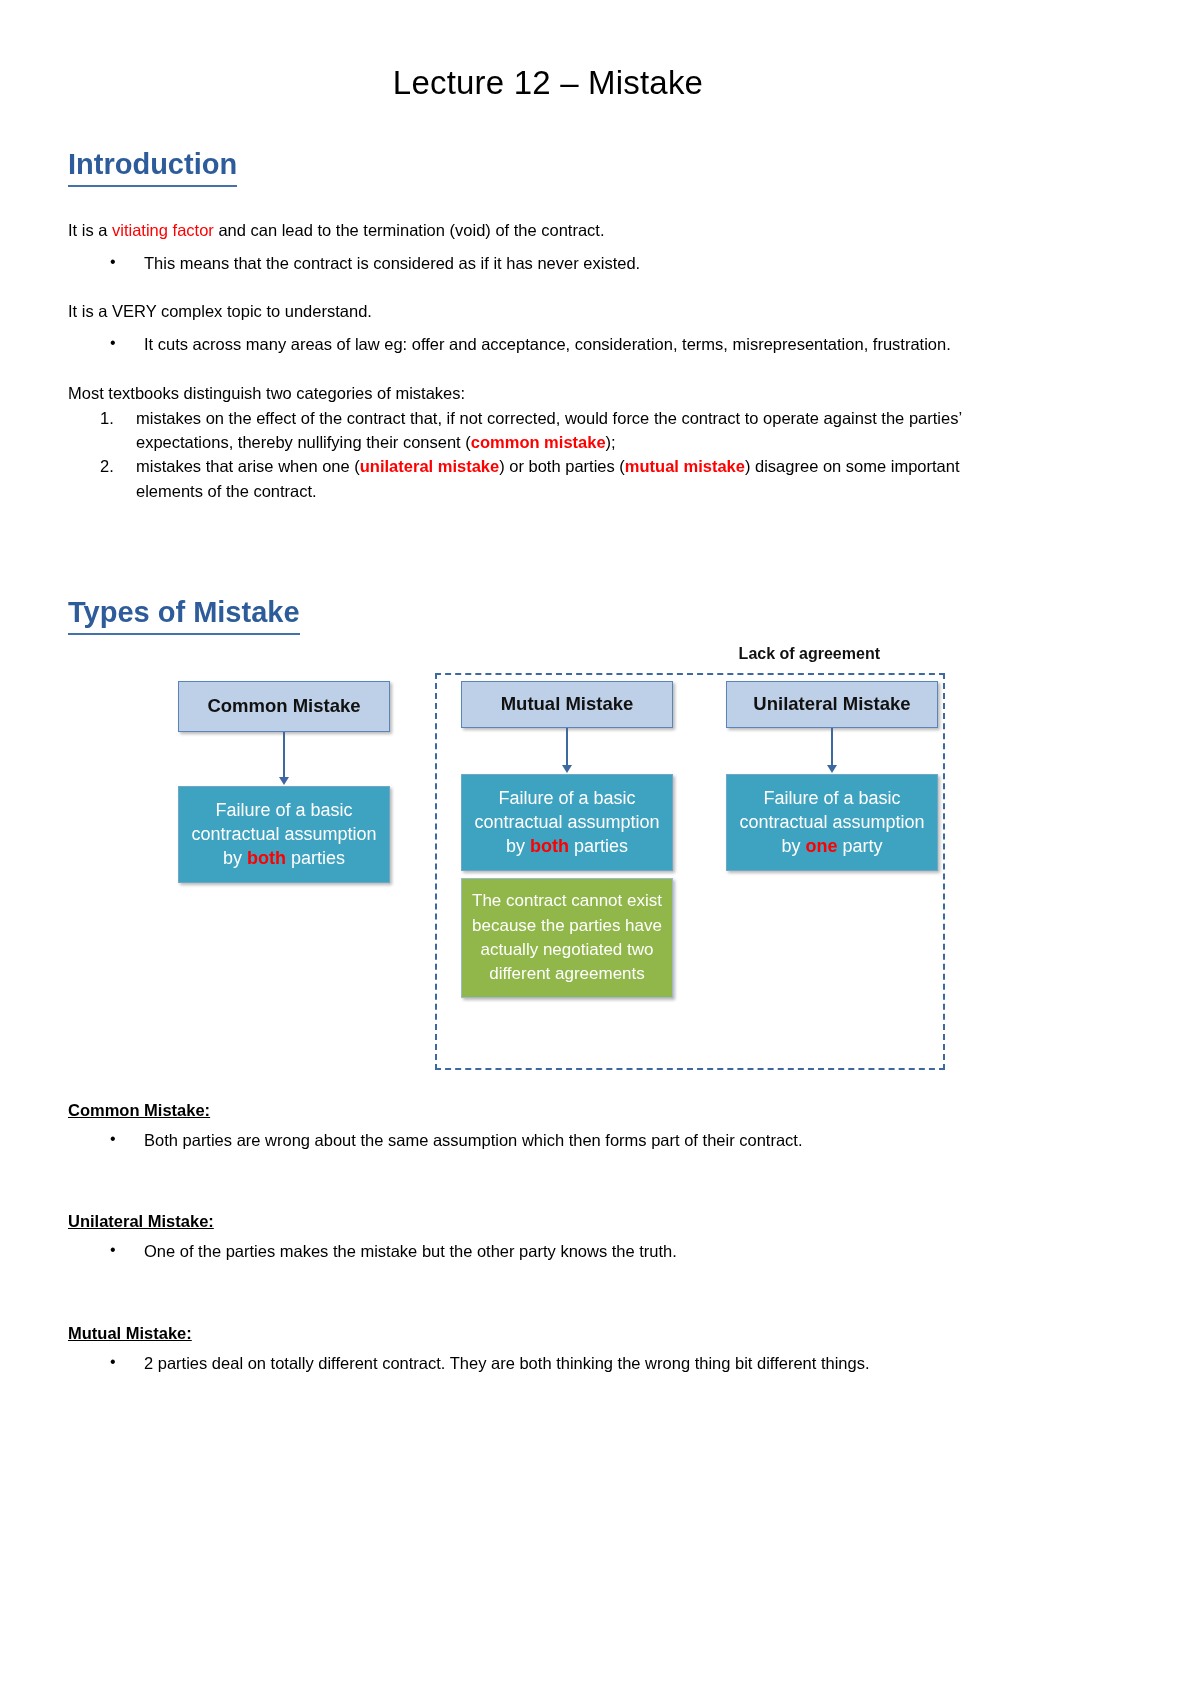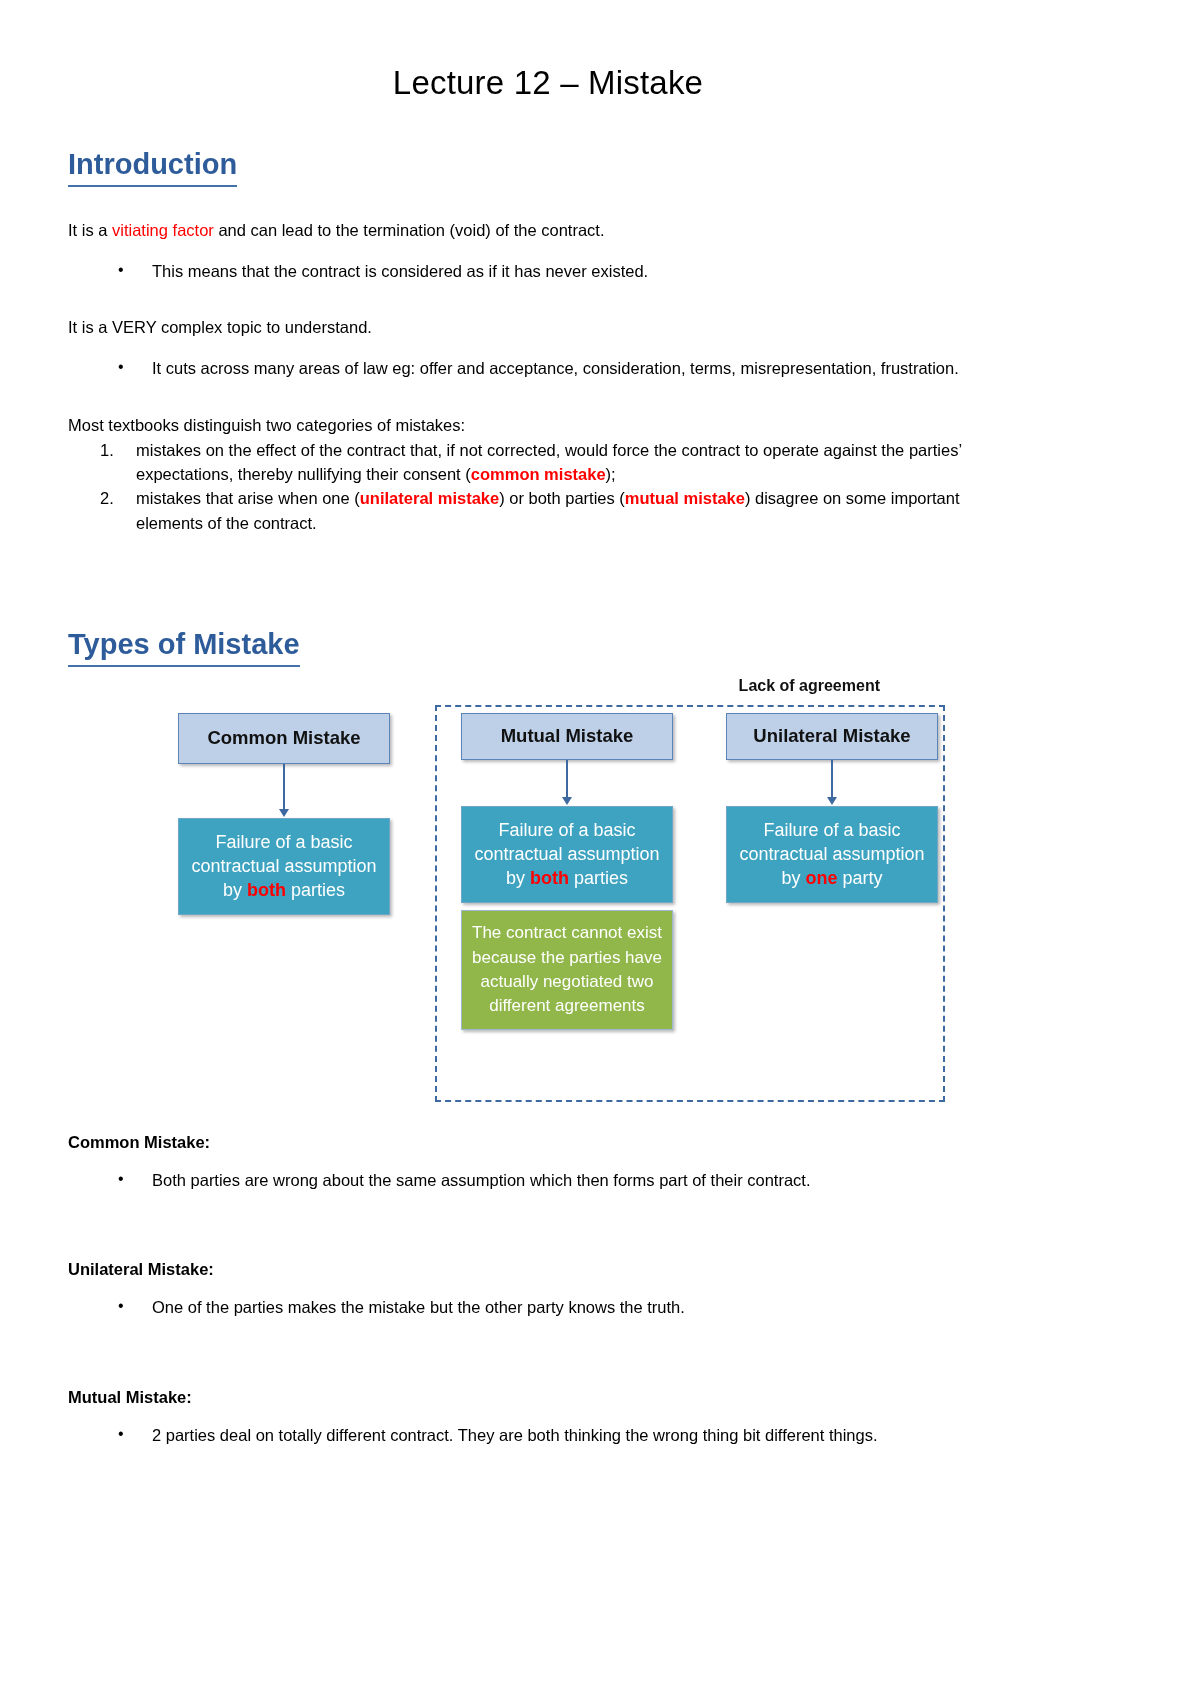--- a/index.html
+++ b/index.html
@@ -50,21 +50,21 @@
   ul.bullets, ol.numbers {
     margin: 0;
     padding-left: 0;
     list-style: none;
   }
   ul.bullets > li {
     position: relative;
     font-size: 16.5px;
     line-height: 1.48;
     padding-left: 68px;
-    margin: 16px;
+    margin: 8px;
   }
   ul.bullets > li::before {
     content: "\2022";
     position: absolute;
     left: 34px;
     top: -1px;
     font-size: 16px;
   }
   ol.numbers > li {
     position: relative;
@@ -169,20 +169,21 @@
     padding: 10px 8px 11px 8px;
     box-sizing: border-box;
     margin-top: 7px;
   }
   .teal-box .red-b, .green-box .red-b { color: #FF0000; }
 
   .sub-label {
     font-size: 16.5px;
     font-weight: bold;
     margin: 0;
+    text-decoration: underline;
   }
 </style>
 </head>
 <body>
 
 <div class="page">
 
   <h1 class="doc-title">Lecture 12 – Mistake</h1>
 
   <div style="height:44px"></div>

